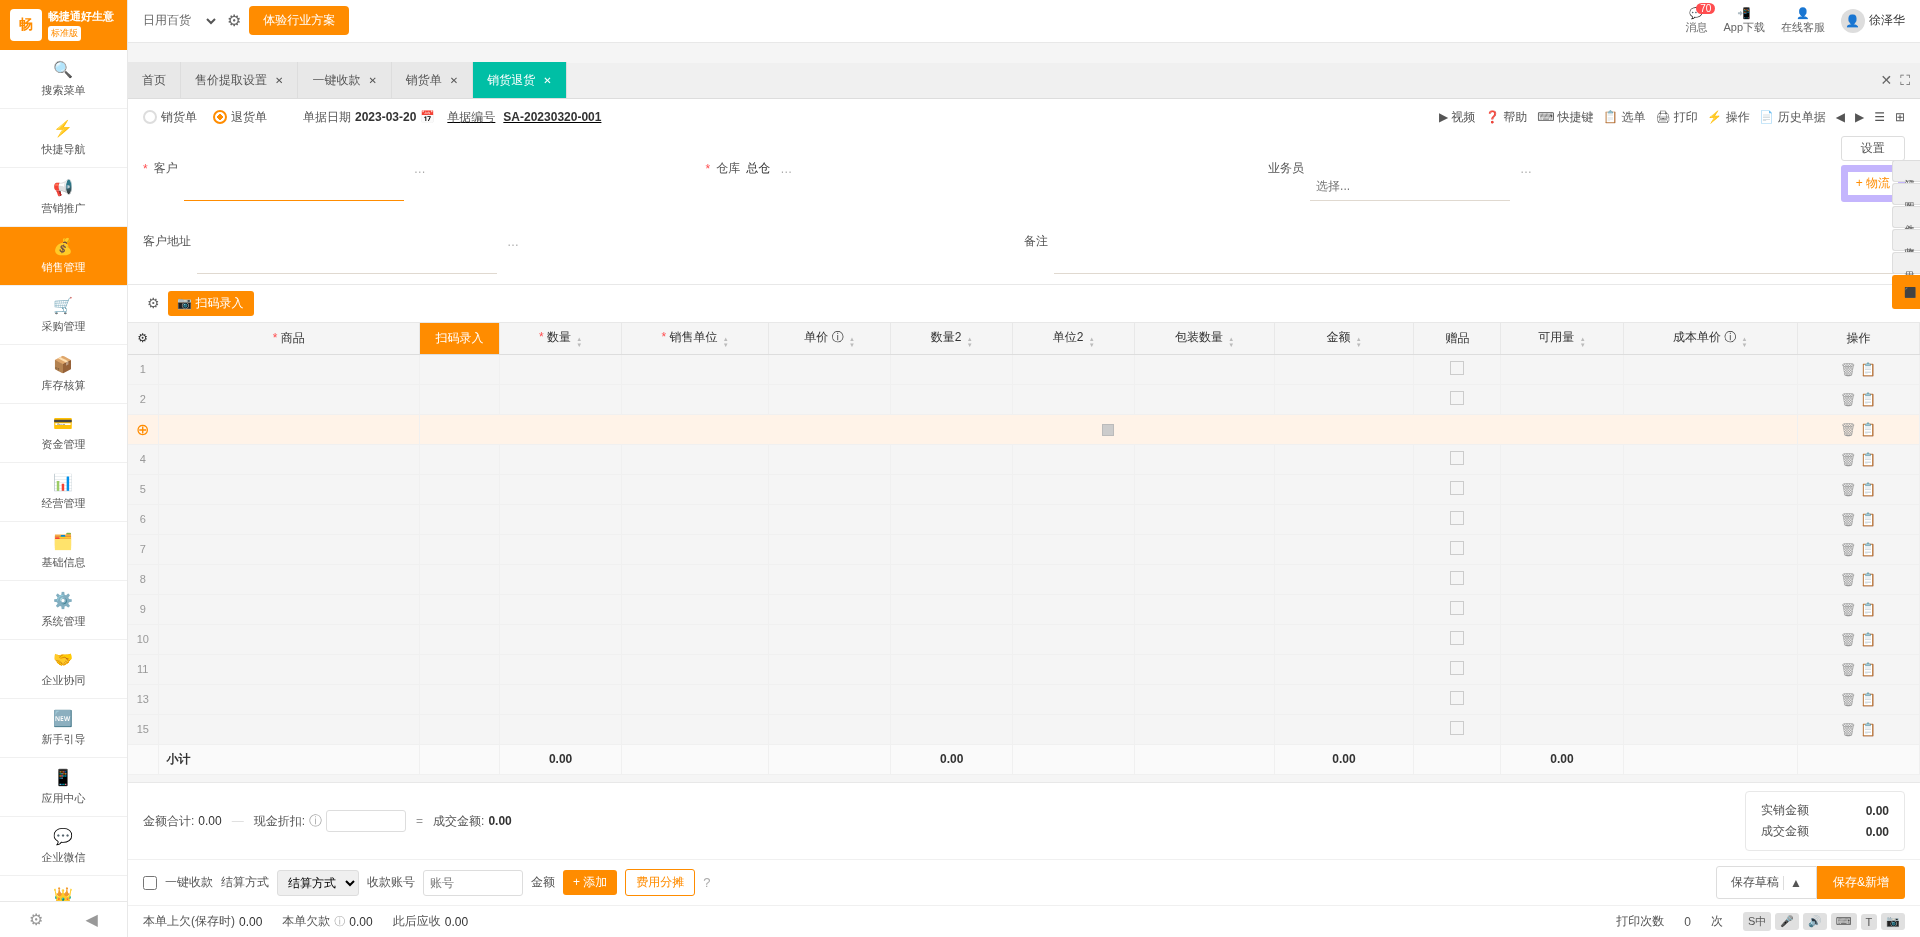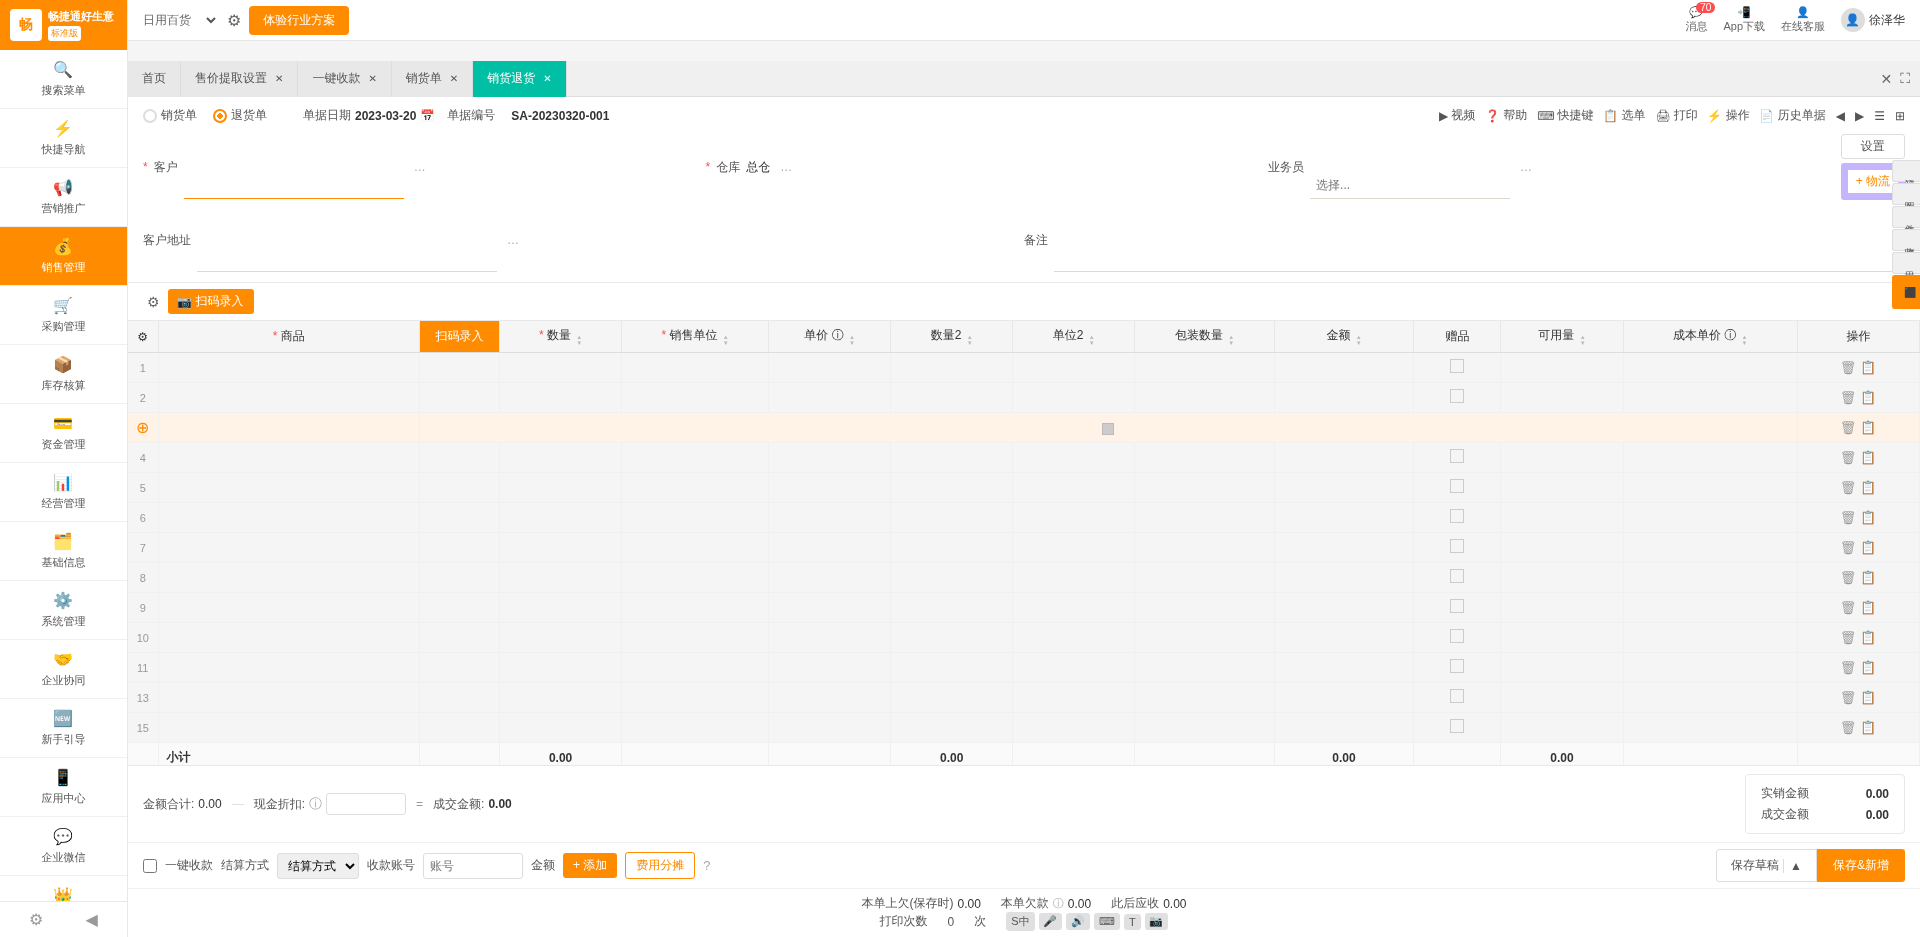--- a/index.html
+++ b/index.html
@@ -93,21 +93,21 @@
     .total-eq { color: #999; }
     .payment-row { display: flex; align-items: center; gap: 8px; padding: 6px 15px; flex-wrap: wrap; }
     .payment-checkbox { width: 14px; height: 14px; border: 1px solid #ccc; cursor: pointer; }
     .payment-label { color: #555; font-size: 12px; }
     .payment-input { height: 26px; border: 1px solid #ddd; border-radius: 3px; padding: 0 6px; font-size: 12px; width: 100px; }
     .payment-select { height: 26px; border: 1px solid #ddd; border-radius: 3px; padding: 0 6px; font-size: 12px; }
     .add-btn { background: #ff8c00; color: #fff; border: none; border-radius: 3px; padding: 4px 10px; cursor: pointer; font-size: 12px; }
     .expense-btn { background: #fff; color: #ff8c00; border: 1px solid #ff8c00; border-radius: 3px; padding: 4px 10px; cursor: pointer; font-size: 12px; }
     .help-icon { color: #aaa; cursor: pointer; font-size: 13px; }
     
-    .bottom-summary { display: flex; align-items: center; justify-content: space-between; padding: 6px 15px; border-top: 1px solid #f0f0f0; font-size: 12px; color: #555; flex-direction: column; }
+    .bottom-summary { display: flex; align-items: center; justify-content: space-between; padding: 6px 15px; border-top: 1px solid #f0f0f0; font-size: 12px; color: #555; }
     .summary-left { display: flex; gap: 20px; }
     .summary-right { display: flex; align-items: center; gap: 20px; }
     .summary-item { display: flex; align-items: center; gap: 4px; }
     .summary-val { color: #333; }
     
     
     .save-buttons { display: flex; gap: 0; }
     .save-draft-btn { background: #fff; color: #555; border: 1px solid #ddd; border-radius: 3px 0 0 3px; padding: 7px 14px; cursor: pointer; font-size: 12px; display: flex; align-items: center; gap: 4px; text-align: center; }
     .save-new-btn { background: #ff8c00; color: #fff; border: none; border-radius: 0 3px 3px 0; padding: 7px 16px; cursor: pointer; font-size: 12px; }
     
@@ -296,21 +296,21 @@
           <label class="radio-option">
             <span class="radio-circle selected"></span>
             <span>退货单</span>
           </label>
           <div style="display:flex;align-items:center;gap:12px;margin-left:20px;">
             <div style="display:flex;align-items:center;gap:4px;">
               <span style="color:#555;">单据日期</span>
               <span style="color:#333;font-weight:bold;">2023-03-20</span>
               <span style="cursor:pointer;color:#aaa;">📅</span>
             </div>
-            <div style="display:flex;align-items:center;gap:16px;">
+            <div style="display:flex;align-items:center;gap:8px;text-decoration:underline;">
               <span style="color:#555;">单据编号</span>
               <span style="color:#333;font-weight:bold;">SA-20230320-001</span>
             </div>
           </div>
         </div>
         <div class="doc-actions">
           <span class="doc-action-btn">▶ <span>视频</span></span>
           <span class="doc-action-btn">❓ <span>帮助</span></span>
           <span class="doc-action-btn">⌨ <span>快捷键</span></span>
           <span class="doc-action-btn">📋 <span>选单</span></span>

